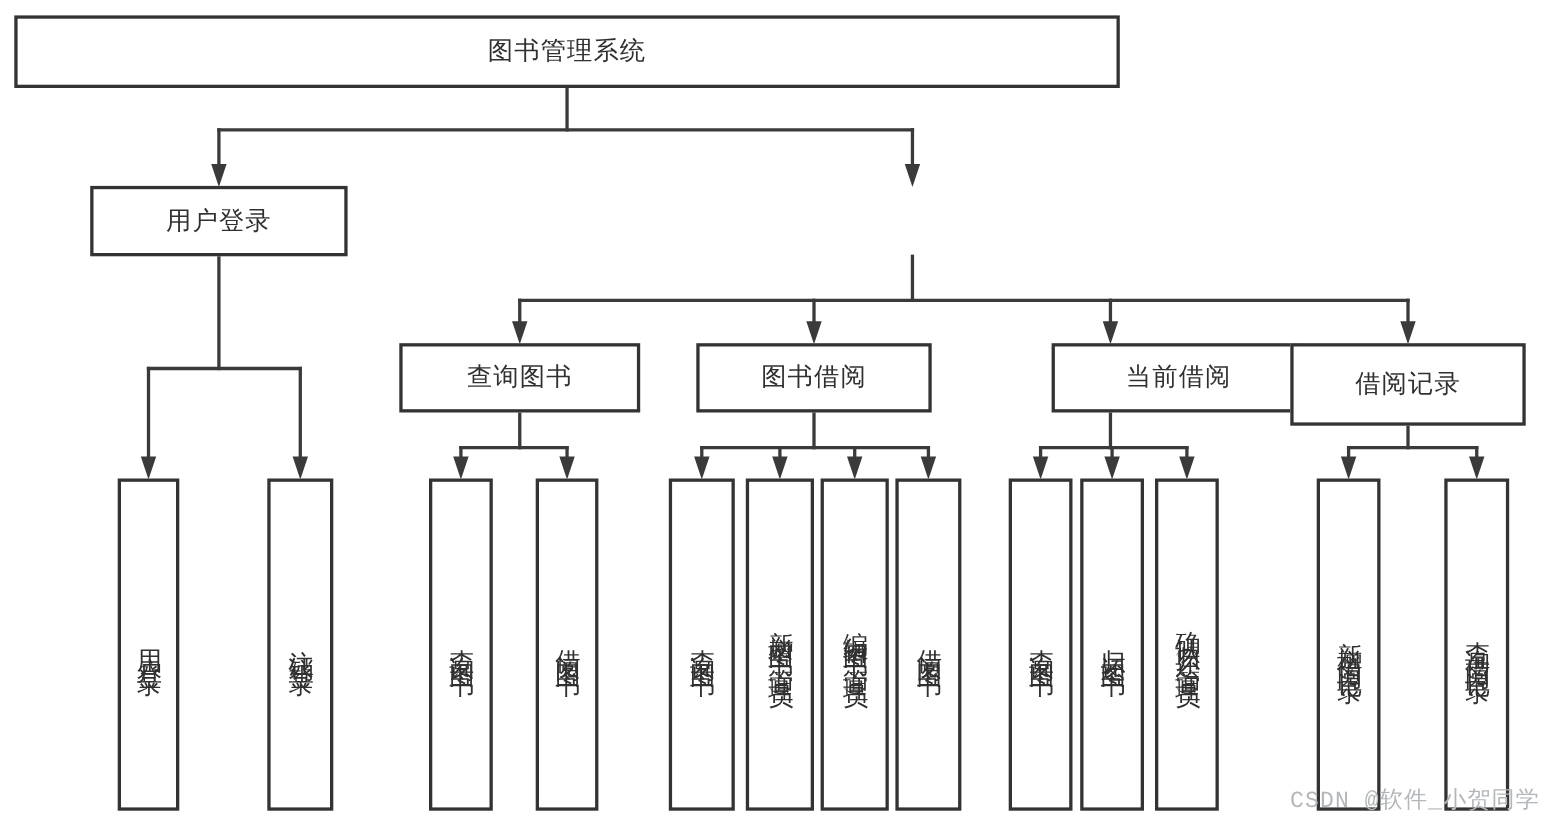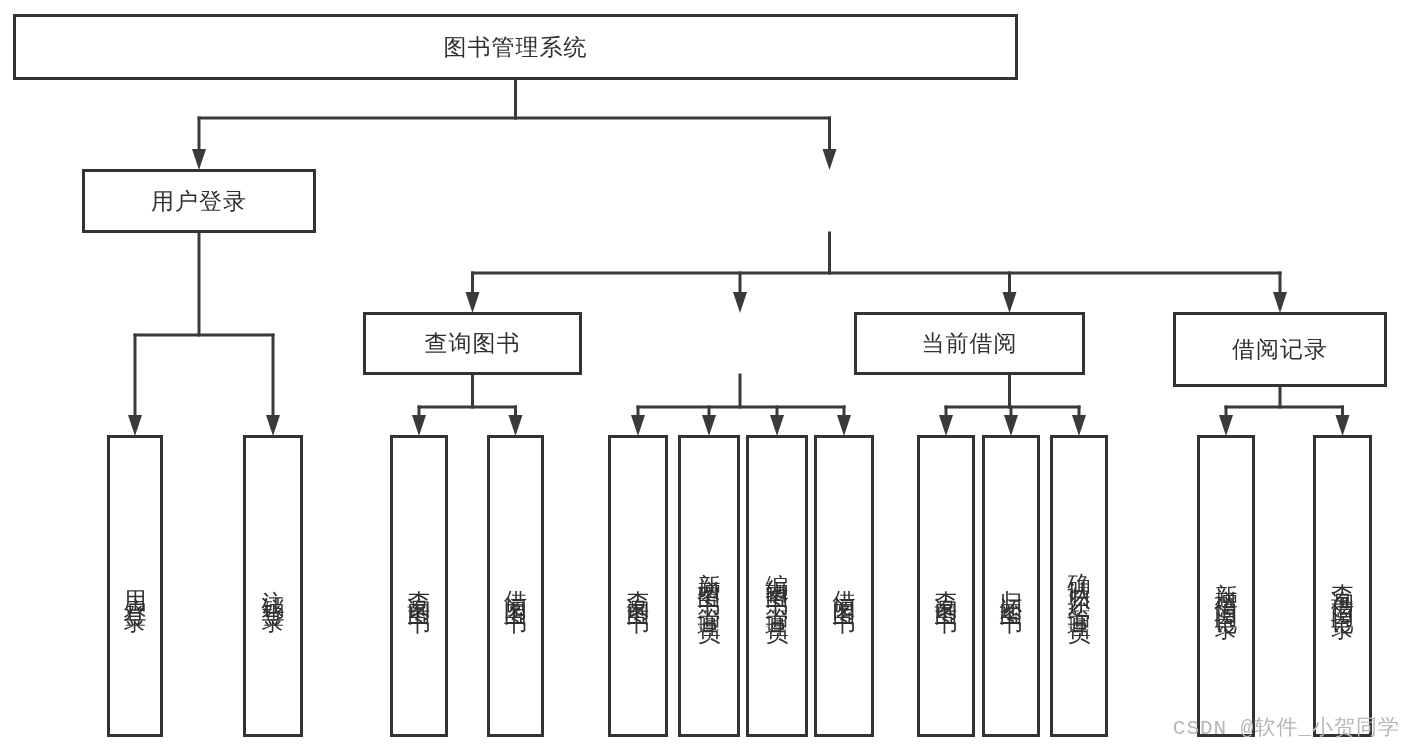--- a/index.html
+++ b/index.html
@@ -123,33 +123,36 @@
     </div>
     <div class="node" style="left: 363px; top: 312px; width: 219px; height: 63px;">
       <span class="lbl">查询图书</span>
     </div>
     <div class="node vertical" style="left: 390px; top: 435px; width: 58px; height: 302px;">
       <span class="lbl">查询图书</span>
     </div>
     <div class="node vertical" style="left: 487px; top: 435px; width: 57px; height: 302px;">
       <span class="lbl">借阅图书</span>
     </div>
+    <div class="node" style="left: 633px; top: 312px; width: 214px; height: 63px;">
+      <span class="lbl">图书借阅</span>
+    </div>
     <div class="node vertical" style="left: 608px; top: 435px; width: 60px; height: 302px;">
       <span class="lbl">查询图书</span>
     </div>
     <div class="node vertical" style="left: 678px; top: 435px; width: 62px; height: 302px;">
       <span class="lbl">新增图书（管理员）</span>
     </div>
     <div class="node vertical" style="left: 746px; top: 435px; width: 62px; height: 302px;">
       <span class="lbl">编辑图书（管理员）</span>
     </div>
     <div class="node vertical" style="left: 814px; top: 435px; width: 60px; height: 302px;">
       <span class="lbl">借阅图书</span>
     </div>
-    <div class="node" style="left: 854px; top: 312px; width: 231px; height: 63px;">
+    <div class="node" style="left: 956px; top: 312px; width: 231px; height: 63px;">
       <span class="lbl">当前借阅</span>
     </div>
     <div class="node vertical" style="left: 917px; top: 435px; width: 58px; height: 302px;">
       <span class="lbl">查询图书</span>
     </div>
     <div class="node vertical" style="left: 982px; top: 435px; width: 58px; height: 302px;">
       <span class="lbl">归还图书</span>
     </div>
     <div class="node vertical" style="left: 1050px; top: 435px; width: 58px; height: 302px;">
       <span class="lbl">确认归还（管理员）</span>

